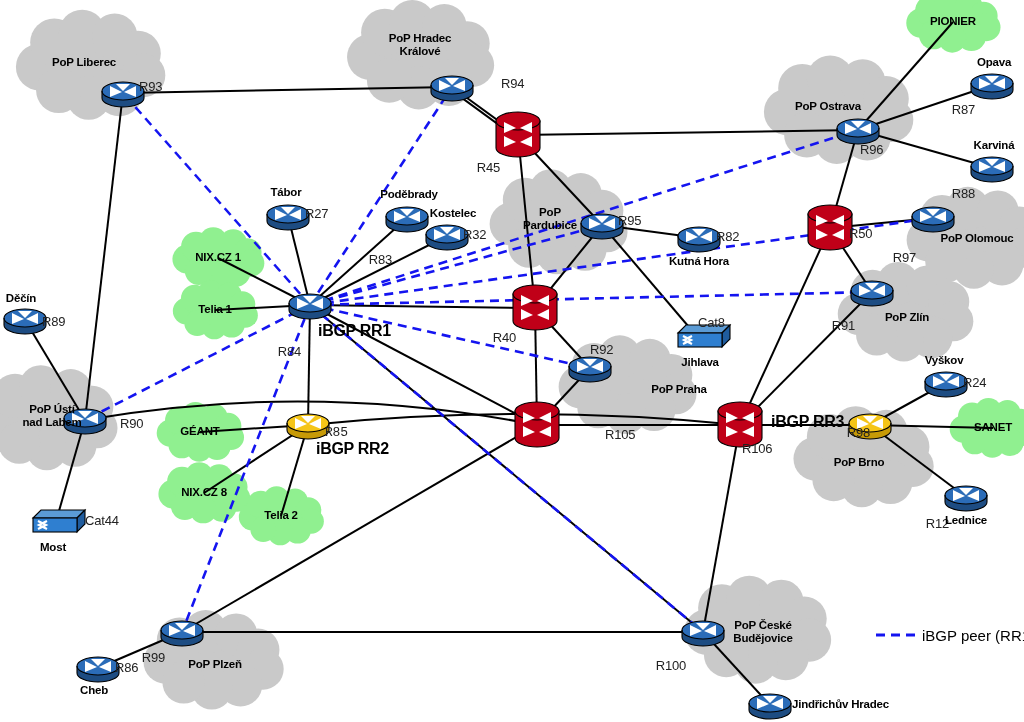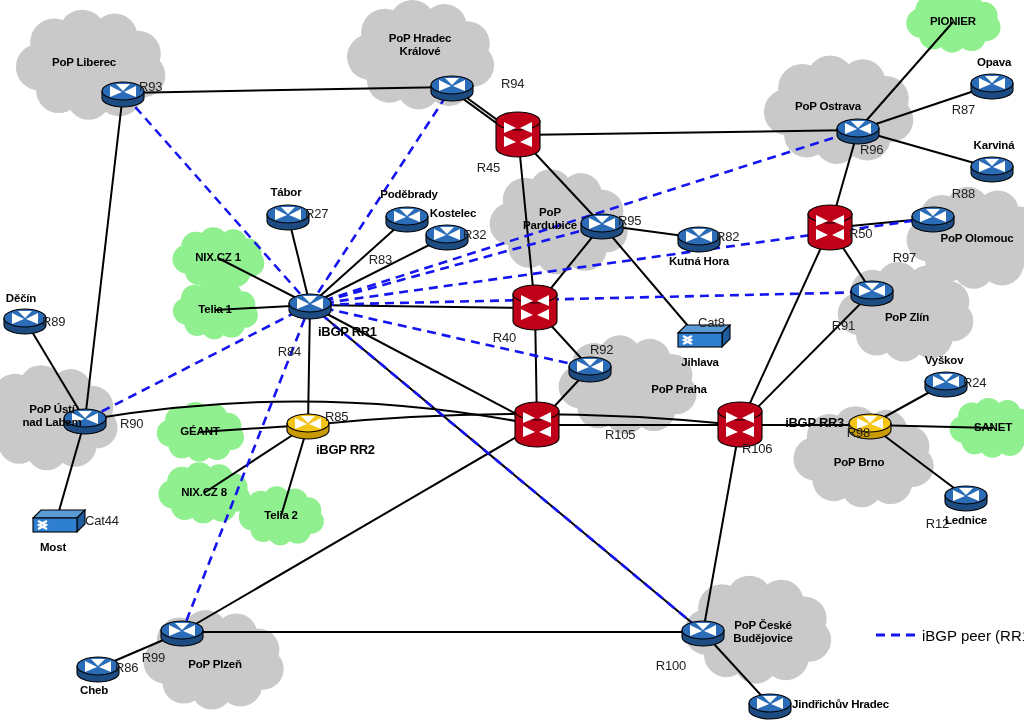--- a/index.html
+++ b/index.html
@@ -9,21 +9,21 @@
   svg.layer{position:absolute;left:0;top:0;width:1024px;height:722px;}
   .lbl{position:absolute;white-space:nowrap;font-weight:bold;color:#000;
        font-size:11.5px;line-height:1.12;letter-spacing:-0.2px;}
   .lbl.c{text-align:center;transform:translate(-50%,-50%);}
   .lbl.l{text-align:left;transform:translate(0,-50%);}
   .rid{position:absolute;white-space:nowrap;font-weight:normal;color:#222;
        font-size:13px;letter-spacing:-0.2px;}
   .rid.l{transform:translate(0,-50%);}
   .rid.r{transform:translate(-100%,-50%);margin-top:27px;}
   .rrlbl{position:absolute;white-space:nowrap;font-weight:bold;color:#000;
-       font-size:13px;letter-spacing:-0.3px;}
+       font-size:16px;letter-spacing:-0.3px;}
   .rrlbl.l{transform:translate(0,-50%);}
   .rrlbl.r{transform:translate(-100%,-50%);}
   .legtxt{position:absolute;white-space:nowrap;font-size:15px;color:#000;
        font-weight:normal;transform:translate(0,-50%);}
   .cloudtxt{position:absolute;white-space:nowrap;font-weight:bold;
        font-size:11.5px;color:#000;text-align:center;line-height:1.15;
        transform:translate(-50%,-50%);letter-spacing:-0.2px;}
 </style>
 </head>
 <body>
@@ -636,21 +636,21 @@
       <div class="rrlbl l" style="left: 318px; top: 331px;">iBGP RR1</div>
       <div class="rid r" style="left: 516px; top: 310px;">R40</div>
       <div class="rid l" style="left: 590px; top: 349px;">R92</div>
       <div class="rid l" style="left: 698px; top: 322px;">Cat8</div>
       <div class="lbl c" style="left: 700px; top: 362px;">Jihlava</div>
       <div class="rid l" style="left: 42px; top: 321px;">R89</div>
       <div class="lbl c" style="left: 21px; top: 298px;">Děčín</div>
       <div class="rid l" style="left: 102px; top: 423px; padding-left: 18px;">R90</div>
       <div class="rid l" style="left: 85px; top: 520px;">Cat44</div>
       <div class="lbl c" style="left: 53px; top: 547px;">Most</div>
-      <div class="rid l" style="left: 325px; top: 416px;">R85</div>
+      <div class="rid l" style="left: 325px; top: 432px; font-family: Liberation Mono, monospace;">R85</div>
       <div class="rrlbl l" style="left: 316px; top: 449px;">iBGP RR2</div>
       <div class="rid l" style="left: 569px; top: 434px; margin-left: 36px;">R105</div>
       <div class="rid l" style="left: 742px; top: 448px;">R106</div>
       <div class="rid r" style="left: 870px; top: 405px;">R98</div>
       <div class="rrlbl r" style="left: 844px; top: 422px;">iBGP RR3</div>
       <div class="rid l" style="left: 963px; top: 382px;">R24</div>
       <div class="lbl c" style="left: 944px; top: 360px;">Vyškov</div>
       <div class="rid r" style="left: 949px; top: 496px;">R12</div>
       <div class="lbl c" style="left: 966px; top: 520px;">Lednice</div>
       <div class="rid r" style="left: 165px; top: 630px;">R99</div>

